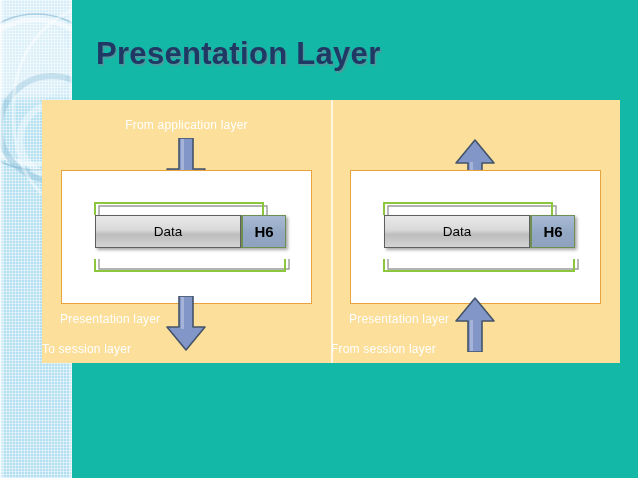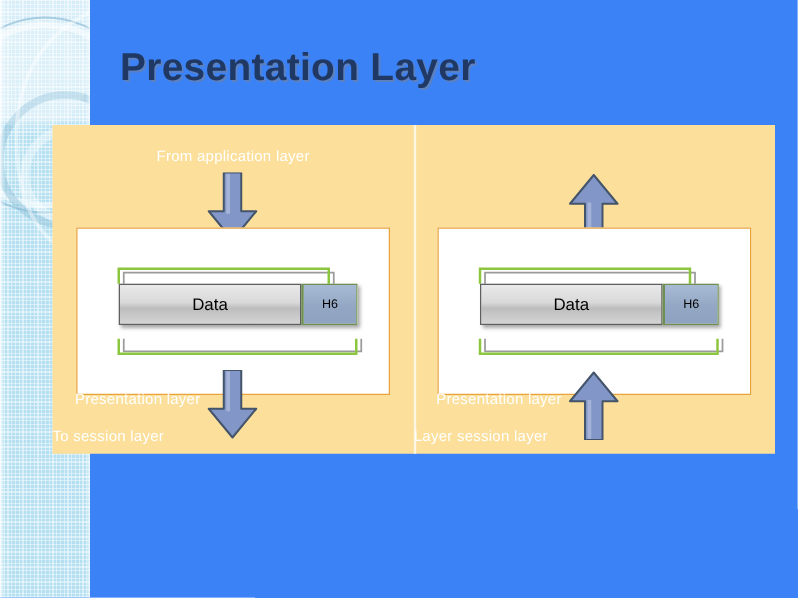--- a/index.html
+++ b/index.html
@@ -13,21 +13,21 @@
     overflow: hidden;
     font-family: "Liberation Sans", sans-serif;
     position: relative;
   }
 
   .slide {
     position: absolute;
     left: 0; top: 0;
     width: 638px;
     height: 478px;
-    background: #3b82f6;
+    background: #14b8a6;
     overflow: hidden;
   }
 
   
   .sidebar {
     position: absolute;
     left: 0; top: 0;
     width: 72px;
     height: 478px;
     overflow: hidden;
@@ -101,21 +101,21 @@
     width: 289px;
     height: 263px;
   }
   .half.left  { left: 0; }
   .half.right { left: 289px; }
 
   
   .inner-box {
     position: absolute;
     left: 19px;
-    top: 82px;
+    top: 70px;
     width: 251px;
     height: 134px;
     background: #ffffff;
     border: 1.5px solid #e8a33d;
     box-sizing: border-box;
   }
 
   
   .lbl {
     position: absolute;
@@ -178,22 +178,22 @@
   .databar .h-seg {
     flex: 1 1 auto;
     background: linear-gradient(180deg, #a8bad4 0%, #93a7c4 55%, #8fa3c0 100%);
     border: 1.3px solid #6e8e52;
     border-left-width: 2px;
     box-sizing: border-box;
     display: flex;
     align-items: center;
     justify-content: center;
     color: #000000;
-    font-size: 10px;
-    font-weight: normal;
+    font-size: 15px;
+    font-weight: bold;
     text-align: right;
   }
 </style>
 </head>
 <body>
 
 <div class="slide">
 
   <div class="sidebar">
     <div class="sidebar-band"></div>
@@ -281,17 +281,17 @@
 
       </div>
 
       <div class="lbl lbl-layer">Presentation layer</div>
 
       <svg class="arrow arrow-bottom-right" width="44" height="56" viewBox="0 0 44 56">
         <path d="M 22 2 L 41 25 L 29 25 L 29 56 L 15 56 L 15 25 L 3 25 Z" fill="#8296c8" stroke="#44546a" stroke-width="1.6" stroke-linejoin="round"></path>
         <path d="M 17 24 L 20 24 L 20 55 L 17 55 Z" fill="rgba(255,255,255,.28)"></path>
       </svg>
 
-      <div class="lbl lbl-bottom">Layer session layer</div>
+      <div class="lbl lbl-bottom">From session layer</div>
     </div>
 
   </div>
 </div>
 
 </body></html>

